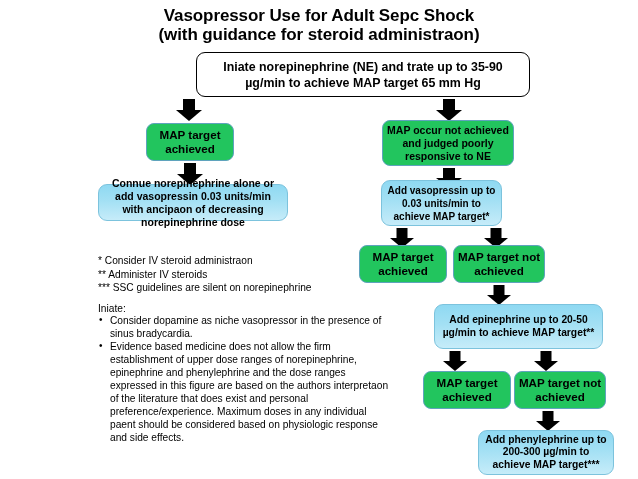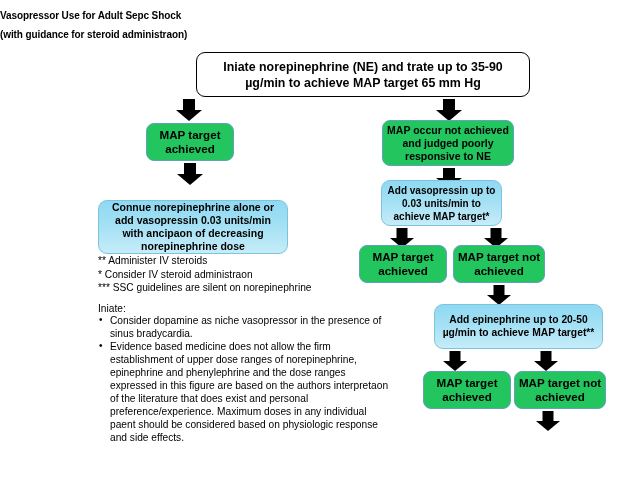--- a/index.html
+++ b/index.html
@@ -7,21 +7,22 @@
     width:638px;height:479px;
     font-family:"Liberation Sans","DejaVu Sans",sans-serif;
     color:#000;
     overflow:hidden;
   }
   #canvas{position:relative;width:638px;height:479px;}
 
   
   .title{
     position:absolute;left:0;top:6px;width:638px;
-    font-size:10px;font-weight:bold;line-height:19px;
+    text-align:center;
+    font-size:17px;font-weight:bold;line-height:19px;
     letter-spacing:-0.1px;
   }
 
   
   .node{
     position:absolute;
     box-sizing:border-box;
     display:flex;align-items:center;justify-content:center;
     text-align:center;
     border:1.4px solid #69a8c0;
@@ -112,21 +113,21 @@
 
   <div class="node white" style="left:146px;top:123px;width:88px;height:38px;font-size:11.6px;line-height:14px;">
     <span>MAP target achieved</span>
   </div>
 
   <div class="arrow" style="left:177px;top:163px;width:26px;height:22px;">
     <div class="shaft" style="width:12px;height:11px;"></div>
     <div class="head" style="border-left-width:13px;border-right-width:13px;border-top-width:11px;"></div>
   </div>
 
-  <div class="node blue" style="left:98px;top:184px;width:190px;height:54px;font-size:10.5px;line-height:13px;padding:17px 5px;margin-top:16px;">
+  <div class="node blue" style="left:98px;top:184px;width:190px;height:37px;font-size:10.5px;line-height:13px;padding:17px 5px;">
     <span>Connue norepinephrine alone or add vasopressin 0.03 units/min with ancipaon of decreasing norepinephrine dose</span>
   </div>
 
   <div class="node white" style="left:382px;top:120px;width:132px;height:46px;font-size:10.5px;line-height:13px;padding:0 3px;">
     <span>MAP occur not achieved and judged poorly responsive to NE</span>
   </div>
 
   <div class="arrow" style="left:436px;top:168px;width:26px;height:20px;">
     <div class="shaft" style="width:12px;height:10px;"></div>
     <div class="head" style="border-left-width:13px;border-right-width:13px;border-top-width:10px;"></div>
@@ -175,24 +176,27 @@
   </div>
   <div class="node white" style="left:514px;top:371px;width:92px;height:38px;font-size:11.6px;line-height:14px;">
     <span>MAP target not achieved</span>
   </div>
 
   <div class="arrow" style="left:536px;top:411px;width:24px;height:20px;">
     <div class="shaft" style="width:11px;height:10px;"></div>
     <div class="head" style="border-left-width:12px;border-right-width:12px;border-top-width:10px;"></div>
   </div>
 
+  <div class="node blue" style="left:478px;top:430px;width:136px;height:45px;font-size:10.3px;line-height:12.6px;padding:0 4px;">
+    <span>Add phenylephrine up to 200-300 µg/min to achieve MAP target***</span>
+  </div>
 
   <div class="footnotes">
+    <div>* Consider IV steroid administraon</div>
     <div>** Administer IV steroids</div>
-    <div>* Consider IV steroid administraon</div>
     <div>*** SSC guidelines are silent on norepinephrine</div>
   </div>
 
   <div class="notes-head">Iniate:</div>
   <div class="notes">
     <ul>
       <li>Consider dopamine as niche vasopressor in the presence of sinus bradycardia.</li>
       <li>Evidence based medicine does not allow the firm establishment of upper dose ranges of norepinephrine, epinephrine and phenylephrine and the dose ranges expressed in this figure are based on the authors interpretaon of the literature that does exist and personal preference/experience. Maximum doses in any individual paent should be considered based on physiologic response and side effects.</li>
     </ul>
   </div>

